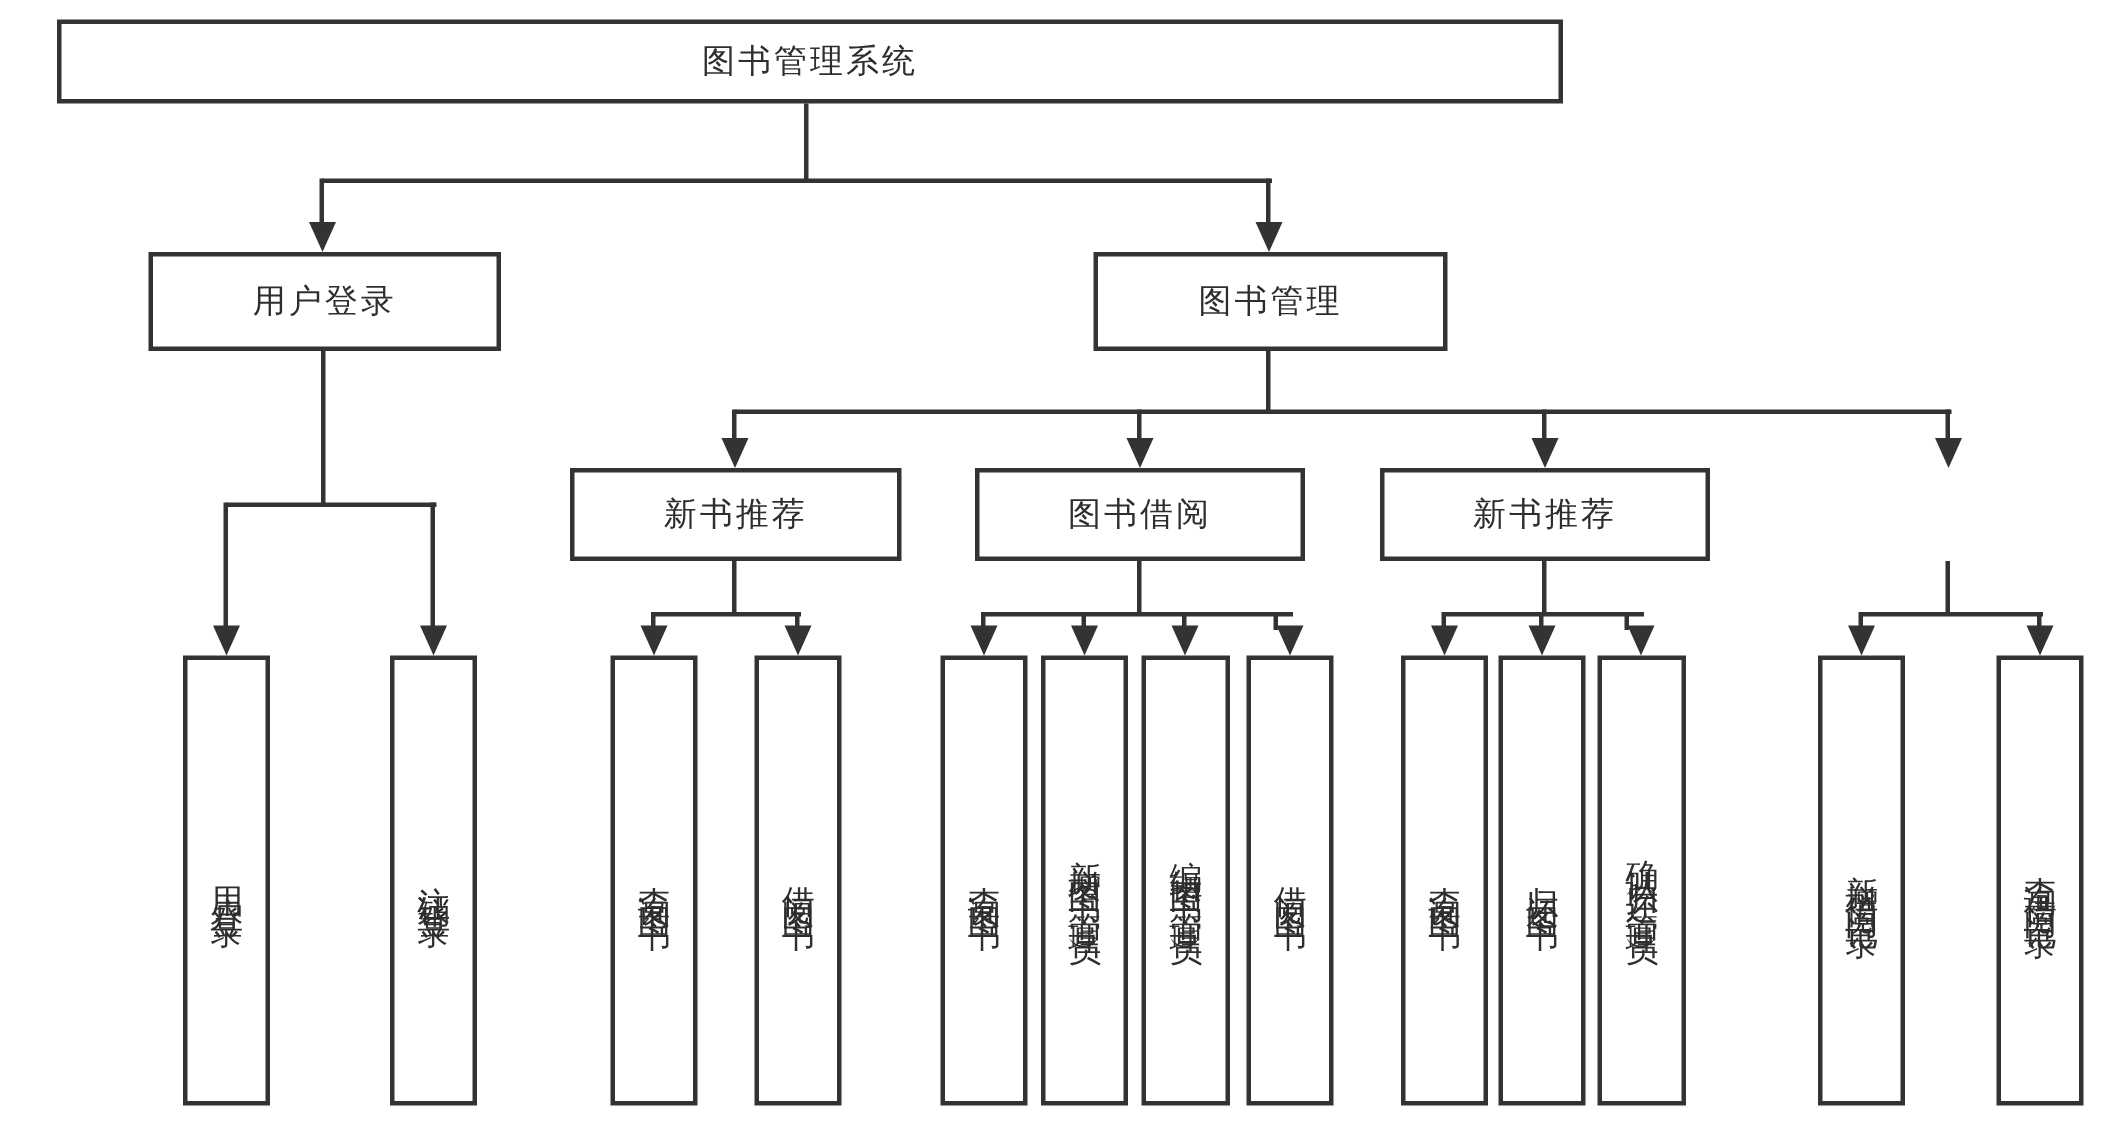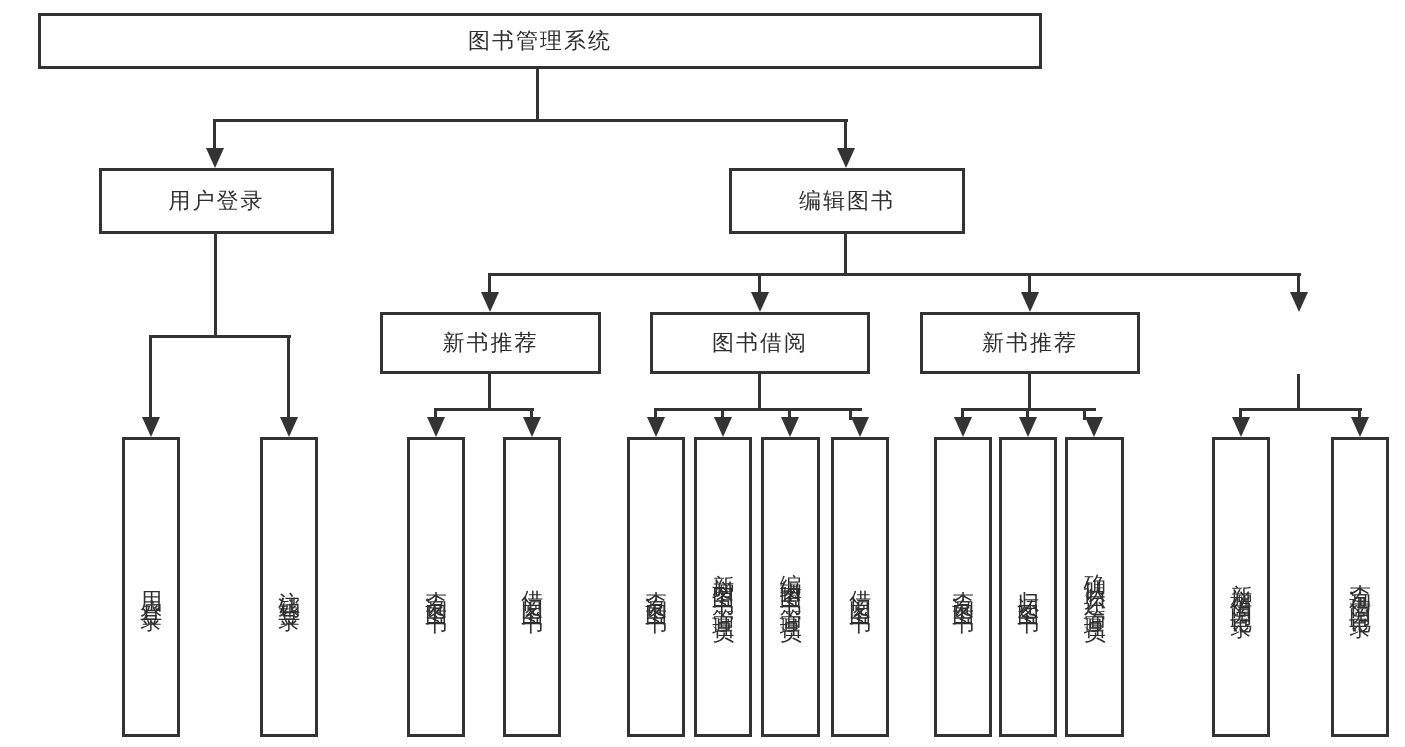--- a/index.html
+++ b/index.html
@@ -36,21 +36,21 @@
 <div id="canvas" style="--line: #333333; --text: #2e2e2e; --wm: #b0b0b0; background: rgb(255, 255, 255);">
 
   <div class="box hbox" style="left:21px;top:13px;width:1004px;height:56px">
     <span>图书管理系统</span>
   </div>
 
   <div class="box hbox" style="left:82px;top:168px;width:235px;height:66px">
     <span>用户登录</span>
   </div>
   <div class="box hbox" style="left:712px;top:168px;width:236px;height:66px">
-    <span>编辑图书</span>
+    <span>图书管理</span>
   </div>
 
   <div class="box hbox" style="left:363px;top:312px;width:221px;height:62px">
     <span>新书推荐</span>
   </div>
   <div class="box hbox" style="left:633px;top:312px;width:220px;height:62px">
     <span>图书借阅</span>
   </div>
   <div class="box hbox" style="left:903px;top:312px;width:220px;height:62px">
     <span>新书推荐</span>

